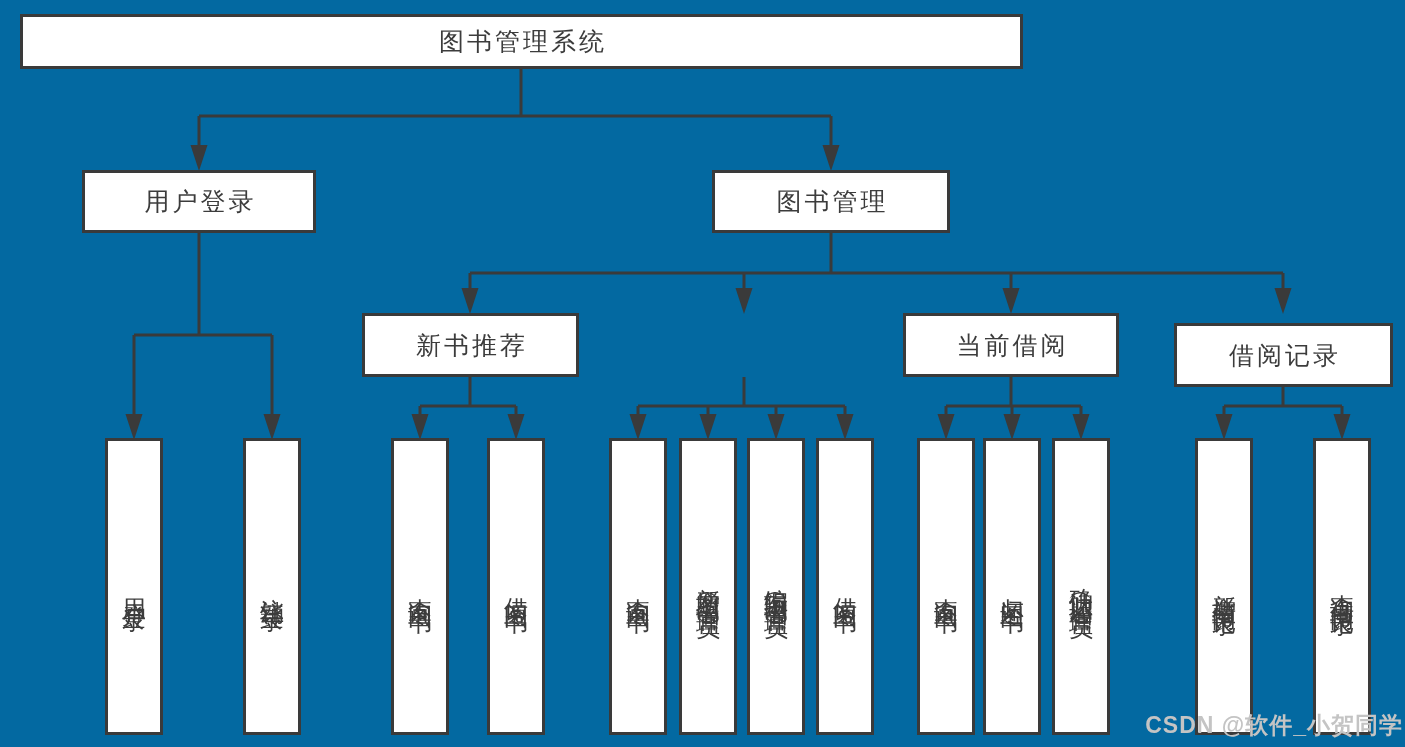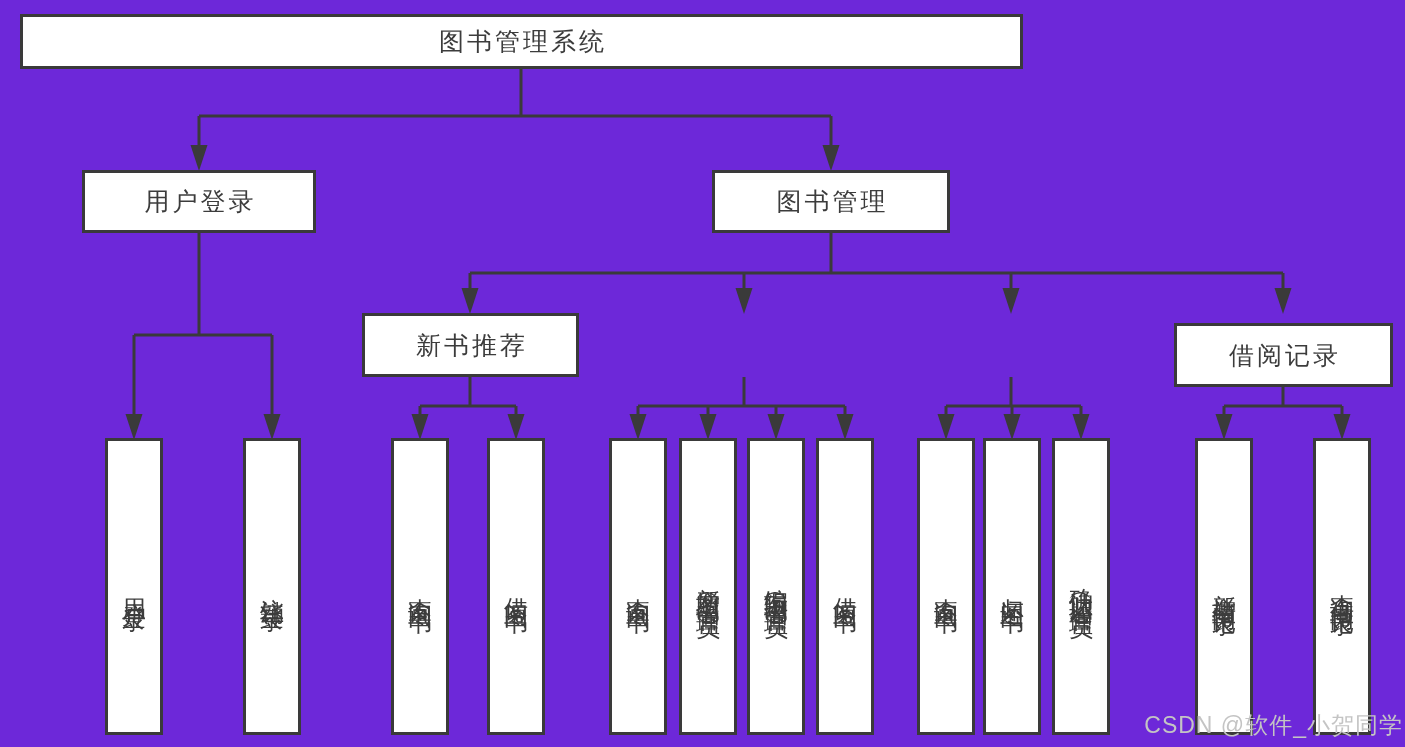--- a/index.html
+++ b/index.html
@@ -1,19 +1,19 @@
 <!DOCTYPE html>
 <html><head>
 <meta charset="utf-8">
 <style>
   html,body{margin:0;padding:0;background:#ffffff;}
   .canvas{
     position:relative;
     width:1405px;height:747px;
-    background:#6d28d9;
+    background:#0369a1;
     font-family:"Liberation Sans","DejaVu Sans",sans-serif;
     color:#3c3c3c;
     overflow:hidden;
   }
   .connectors{position:absolute;left:0;top:0;z-index:1;}
   .node{
     position:absolute;z-index:2;box-sizing:border-box;
     background:#ffffff;border:3px solid #3a3a3a;
     display:flex;align-items:center;justify-content:center;
     font-size:25px;letter-spacing:3px;
@@ -44,20 +44,21 @@
   .p-l3{left:391px}.p-l4{left:487px}
   .p-l5{left:609px}.p-l6{left:679px}.p-l7{left:747px}.p-l8{left:816px}
   .p-l9{left:917px}.p-l10{left:983px}.p-l11{left:1052px}
   .p-l12{left:1195px}.p-l13{left:1313px}
   .watermark{
     position:absolute;z-index:3;
     right:2px;bottom:6px;
     font-size:23px;letter-spacing:1px;
     color:#c4c4c4;
     white-space:nowrap;
+    font-weight:bold;
   }
 </style>
 </head>
 <body>
 
 <div class="canvas">
 
   <svg class="connectors" width="1405" height="747" viewBox="0 0 1405 747" aria-hidden="true">
     <g stroke="#3a3a3a" stroke-width="3" fill="none">
       <path d="M521 69 V116 M199 116 H831 M199 116 V147 M831 116 V147"></path>
@@ -98,20 +99,23 @@
   <div class="node p-ul">
     <span>用户登录</span>
   </div>
   <div class="node p-bm">
     <span>图书管理</span>
   </div>
 
   <div class="node p-nb">
     <span>新书推荐</span>
   </div>
+  <div class="node p-cb">
+    <span>当前借阅</span>
+  </div>
   <div class="node p-br">
     <span>借阅记录</span>
   </div>
 
   <div class="leaf p-l1">
     <span>用户登录</span>
   </div>
   <div class="leaf p-l2">
     <span>注销登录</span>
   </div>

